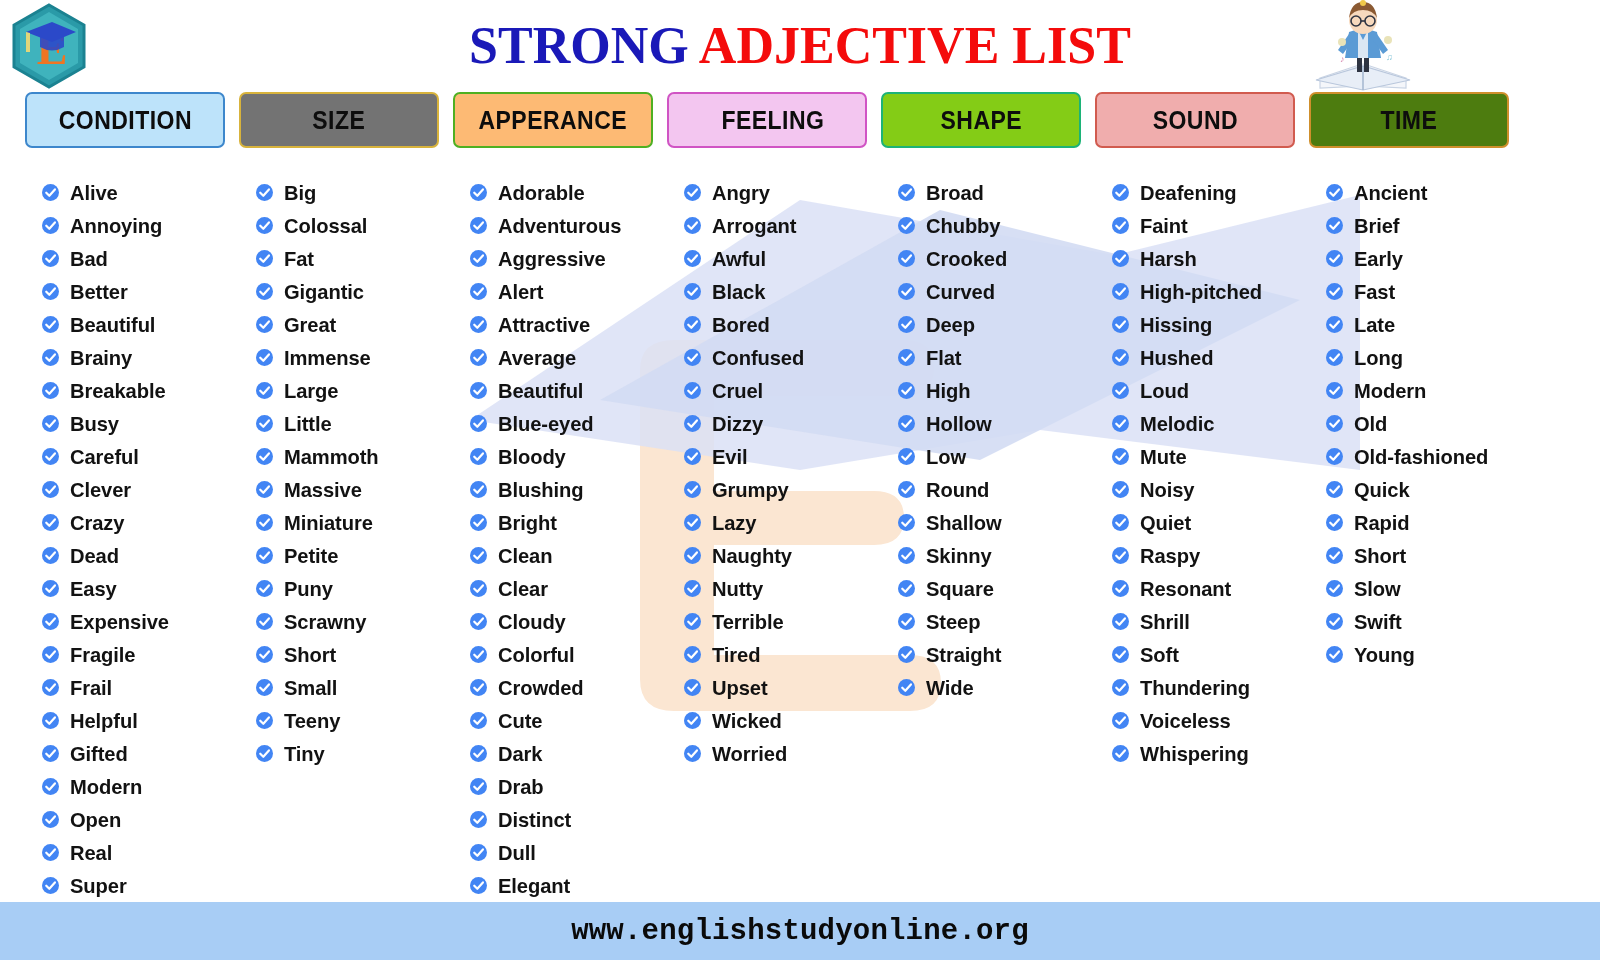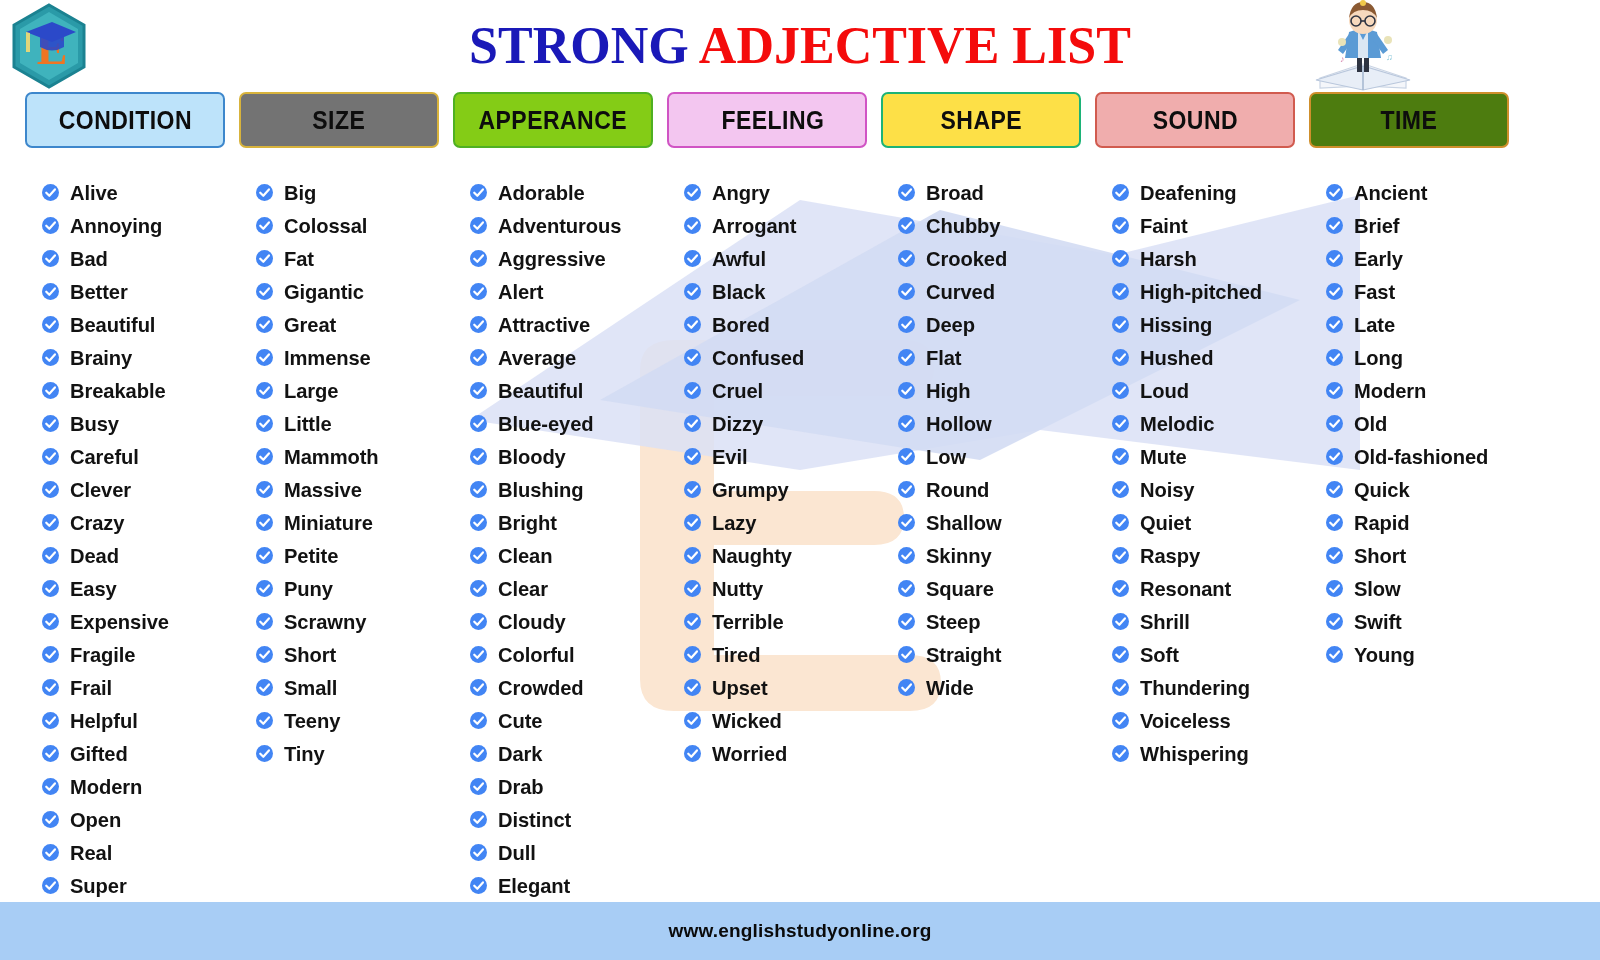--- a/index.html
+++ b/index.html
@@ -143,23 +143,23 @@
     width: 1600px;
     height: 58px;
     background: #a8cdf5;
     z-index: 4;
     display: flex;
     align-items: center;
     justify-content: center;
   }
 
   #footer-text {
-    font-family: Liberation Sans, sans-serif;
+    font-family: Liberation Mono, monospace;
     font-weight: bold;
-    font-size: 19px;
+    font-size: 29px;
     color: #0a0a0a;
     letter-spacing: 0.2px;
   }
 </style>
 </head>
 <body>
 
 <div id="page">
 
   <svg id="watermark" viewBox="0 0 1600 960" xmlns="http://www.w3.org/2000/svg">
@@ -504,21 +504,21 @@
           <li class="word-item">
             <svg class="check" viewBox="0 0 20 20">
               <circle cx="10" cy="10" r="10" fill="#4285f4"></circle>
               <path d="M5 10.2 L8.6 13.8 L15.2 6.4" stroke="#ffffff" stroke-width="2.6" fill="none" stroke-linecap="round" stroke-linejoin="round"></path>
             </svg>
             <span class="word-label">Tiny</span>
           </li>
         </ul>
       </div>
       <div class="col">
-        <div class="col-head" style="background: #84cc16; border-color: rgb(79, 176, 34);">
+        <div class="col-head" style="background: #fdba74; border-color: rgb(79, 176, 34);">
           <span>APPERANCE</span>
         </div>
         <ul class="word-list">
           <li class="word-item">
             <svg class="check" viewBox="0 0 20 20">
               <circle cx="10" cy="10" r="10" fill="#4285f4"></circle>
               <path d="M5 10.2 L8.6 13.8 L15.2 6.4" stroke="#ffffff" stroke-width="2.6" fill="none" stroke-linecap="round" stroke-linejoin="round"></path>
             </svg>
             <span class="word-label">Adorable</span>
           </li>
@@ -798,21 +798,21 @@
           <li class="word-item">
             <svg class="check" viewBox="0 0 20 20">
               <circle cx="10" cy="10" r="10" fill="#4285f4"></circle>
               <path d="M5 10.2 L8.6 13.8 L15.2 6.4" stroke="#ffffff" stroke-width="2.6" fill="none" stroke-linecap="round" stroke-linejoin="round"></path>
             </svg>
             <span class="word-label">Worried</span>
           </li>
         </ul>
       </div>
       <div class="col">
-        <div class="col-head" style="background: #fde047; border-color: rgb(28, 179, 119);">
+        <div class="col-head" style="background: #84cc16; border-color: rgb(28, 179, 119);">
           <span>SHAPE</span>
         </div>
         <ul class="word-list">
           <li class="word-item">
             <svg class="check" viewBox="0 0 20 20">
               <circle cx="10" cy="10" r="10" fill="#4285f4"></circle>
               <path d="M5 10.2 L8.6 13.8 L15.2 6.4" stroke="#ffffff" stroke-width="2.6" fill="none" stroke-linecap="round" stroke-linejoin="round"></path>
             </svg>
             <span class="word-label">Broad</span>
           </li>

